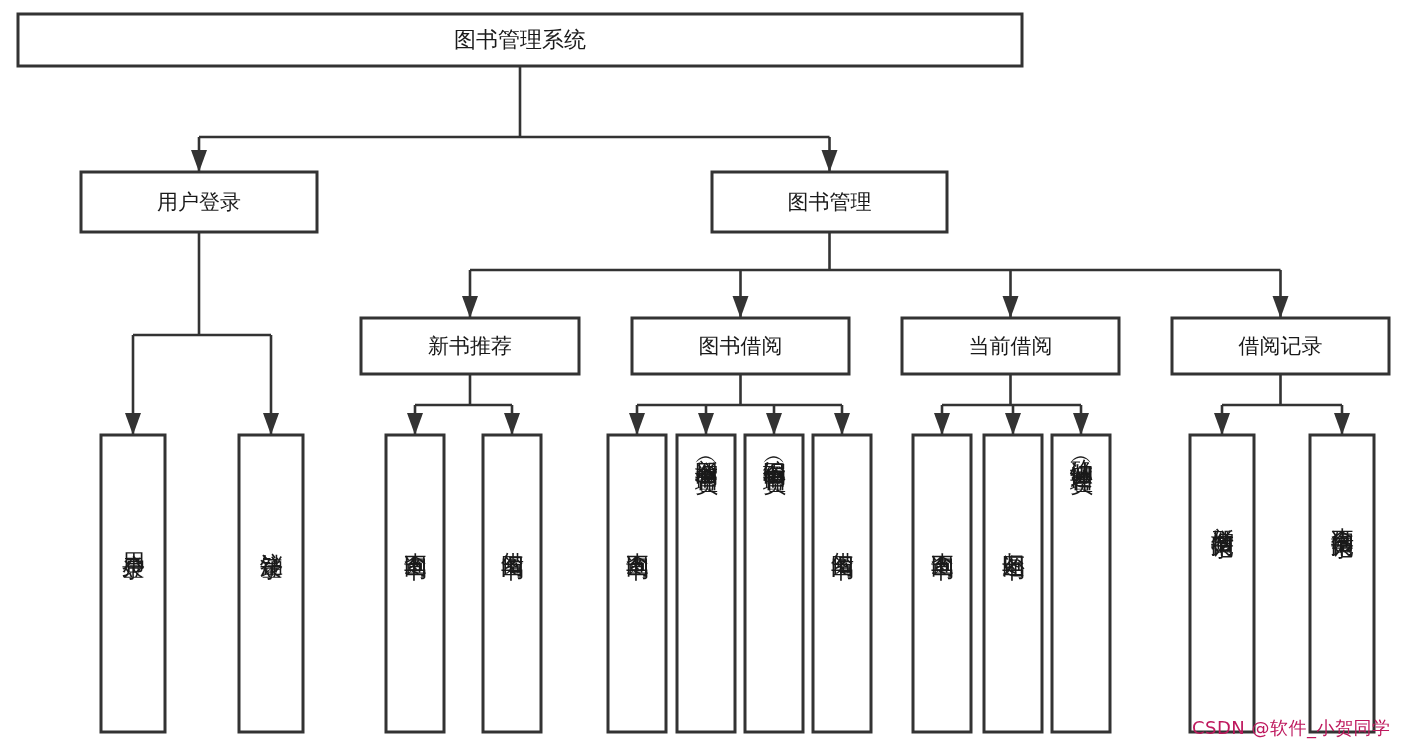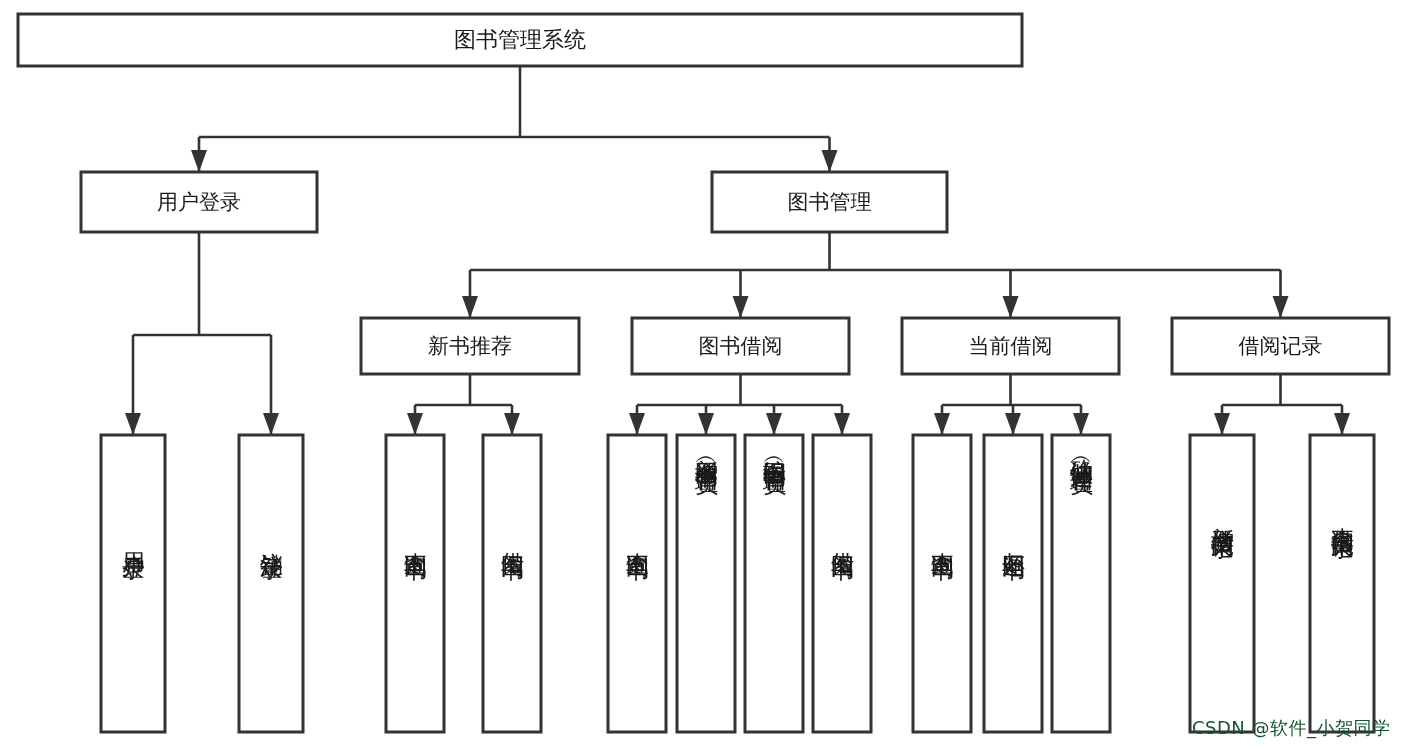--- a/index.html
+++ b/index.html
@@ -67,21 +67,21 @@
     letter-spacing: 2px;
     white-space: nowrap;
     pointer-events: none;
   }
   .watermark {
     position: absolute;
     left: 1192px;
     top: 716px;
     font-family: "DejaVu Sans", "Liberation Sans", sans-serif;
     font-size: 18px;
-    color: #14532d;
+    color: #be185d;
     white-space: nowrap;
     letter-spacing: 0.5px;
   }
 </style>
 </head>
 <body>
 
 <div id="diagram-root">
 
   <svg class="diagram" viewBox="0 0 1405 747">

